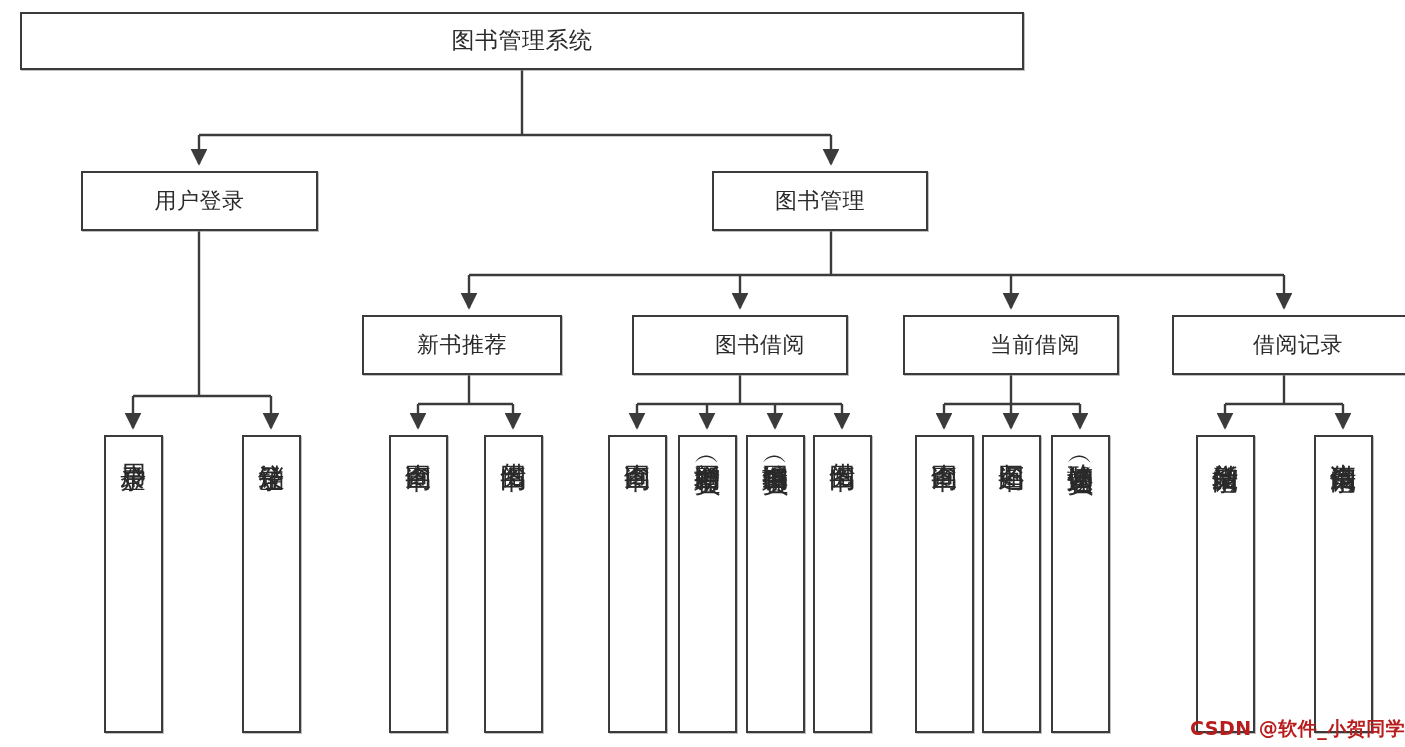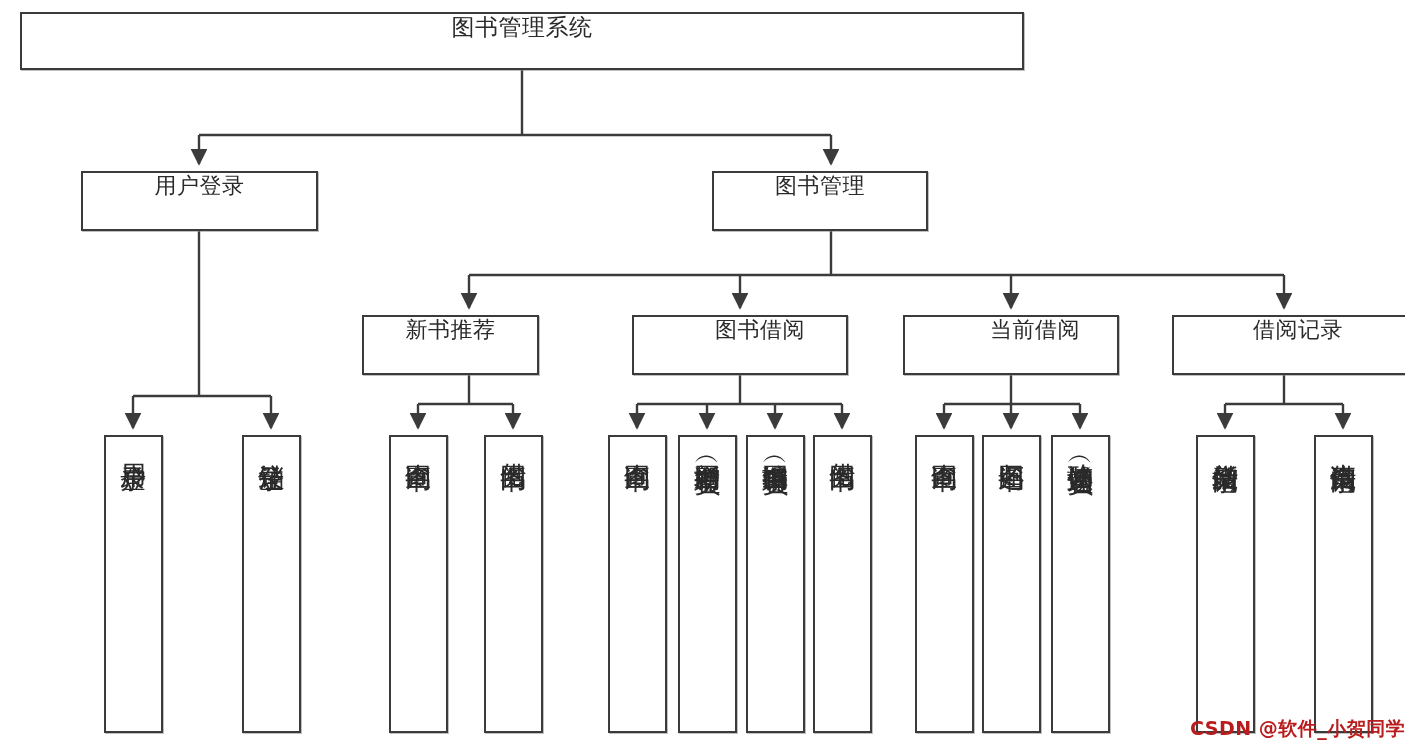--- a/index.html
+++ b/index.html
@@ -24,20 +24,21 @@
     width: 1405px;
     height: 747px;
     pointer-events: none;
   }
   .node {
     position: absolute;
     box-sizing: border-box;
     background: #ffffff;
     border: 2px solid #3b3b3b;
     display: flex;
+    align-items: center;
     justify-content: center;
     color: #2a2a2a;
     box-shadow: 1px 1px 0 rgba(140,140,140,0.55);
   }
   .node .label {
     display: block;
     text-align: center;
     line-height: 1.18;
     letter-spacing: 0.5px;
   }
@@ -126,21 +127,21 @@
     <span class="label">图书管理系统</span>
   </div>
 
   <div class="node horiz" style="left:81px; top:171px; width:237px; height:60px;">
     <span class="label">用户登录</span>
   </div>
   <div class="node horiz" style="left:712px; top:171px; width:216px; height:60px;">
     <span class="label">图书管理</span>
   </div>
 
-  <div class="node horiz" style="left:362px; top:315px; width:177px; height:60px;">
+  <div class="node horiz" style="left:362px; top:315px; width:200px; height:60px;">
     <span class="label">新书推荐</span>
   </div>
   <div class="node horiz" style="left:632px; top:315px; width:216px; height:60px;padding-left:40px;">
     <span class="label">图书借阅</span>
   </div>
   <div class="node horiz" style="left:903px; top:315px; width:216px; height:60px;padding-left:48px;">
     <span class="label">当前借阅</span>
   </div>
   <div class="node horiz" style="left:1172px; top:315px; width:252px; height:60px;">
     <span class="label">借阅记录</span>

